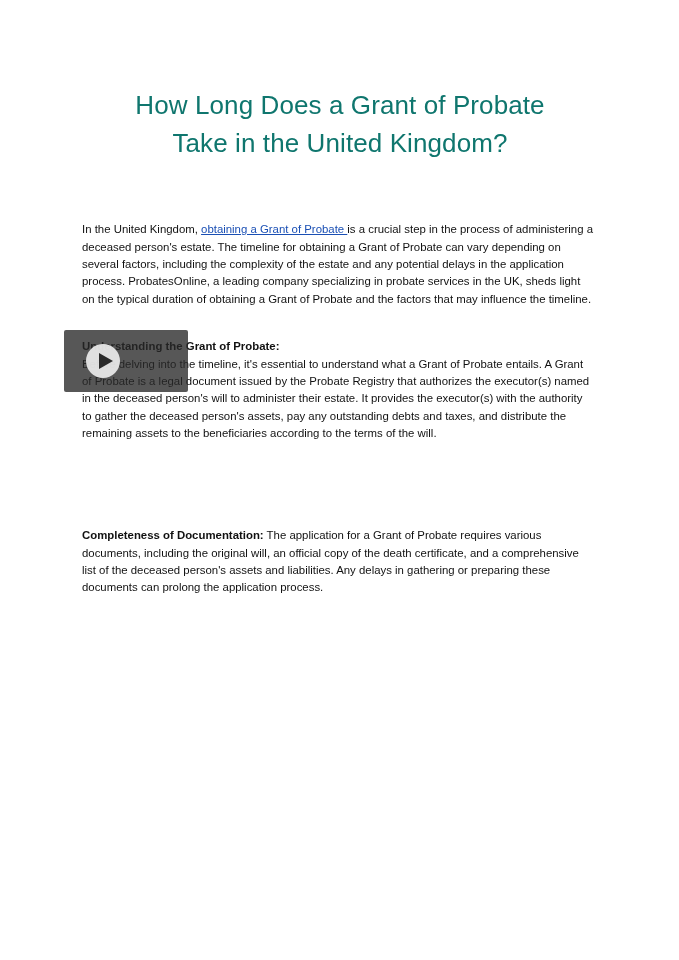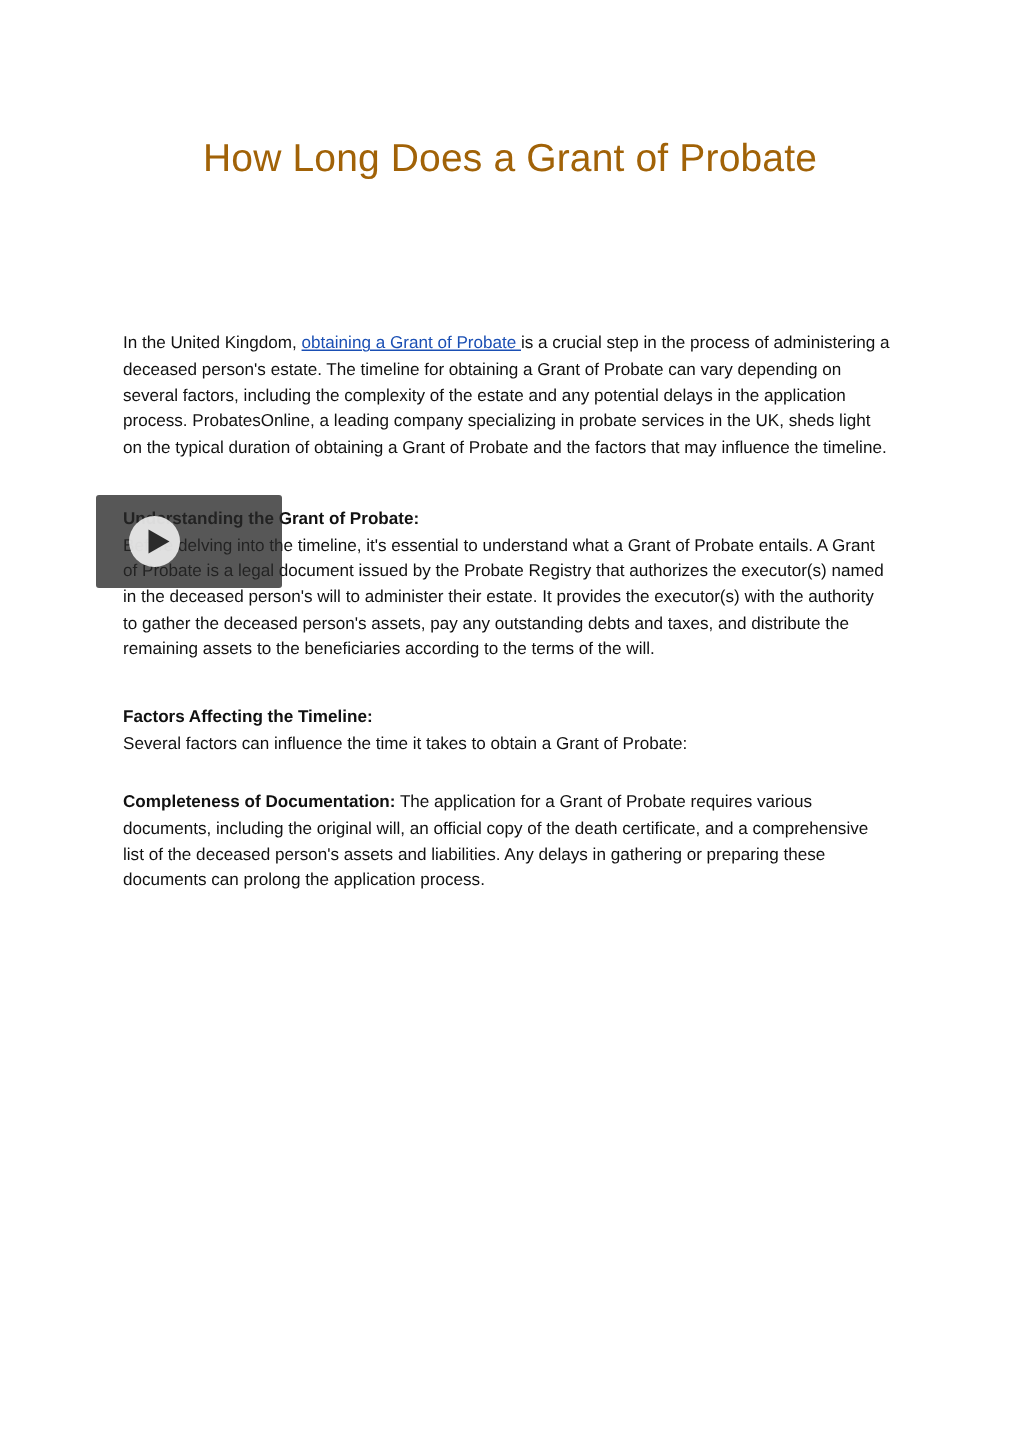--- a/index.html
+++ b/index.html
@@ -22,21 +22,21 @@
   .doc-title {
     position: absolute;
     left: 70px;
     top: 70px;
     width: 540px;
     text-align: center;
     font-size: 26px;
     line-height: 1.45;
     font-weight: normal;
     letter-spacing: 0.1px;
-    color: #a16207;
+    color: #0f766e;
   }
   .title-line {
     display: block;
   }
   .body-block {
     position: absolute;
     left: 82px;
     width: 512px;
     font-size: 11.4px;
     line-height: 1.52;
@@ -88,35 +88,32 @@
     border-bottom: 8px solid transparent;
   }
 </style>
 </head>
 <body>
 
 <div class="page">
 
   <h1 class="doc-title">
     <span class="title-line">How Long Does a Grant of Probate</span>
+    <span class="title-line">Take in the United Kingdom?</span>
   </h1>
 
   <p class="body-block para-1">
     <span>In the United Kingdom, </span><a class="doc-link" href="#">obtaining a Grant of Probate </a><span>is a crucial step in the process of administering a deceased person's estate. The timeline for obtaining a Grant of Probate can vary depending on several factors, including the complexity of the estate and any potential delays in the application process. ProbatesOnline, a leading company specializing in probate services in the UK, sheds light on the typical duration of obtaining a Grant of Probate and the factors that may influence the timeline.</span>
   </p>
 
   <p class="body-block para-2">
     <span class="heading-run">Understanding the Grant of Probate:</span><br>
     <span>Before delving into the timeline, it's essential to understand what a Grant of Probate entails. A Grant of Probate is a legal document issued by the Probate Registry that authorizes the executor(s) named in the deceased person's will to administer their estate. It provides the executor(s) with the authority to gather the deceased person's assets, pay any outstanding debts and taxes, and distribute the remaining assets to the beneficiaries according to the terms of the will.</span>
   </p>
 
-  <p class="body-block para-3">
-    <span class="heading-run">Factors Affecting the Timeline:</span><br>
-    <span>Several factors can influence the time it takes to obtain a Grant of Probate:</span>
-  </p>
 
   <p class="body-block para-4">
     <span class="lead-in">Completeness of Documentation:</span><span> The application for a Grant of Probate requires various documents, including the original will, an official copy of the death certificate, and a comprehensive list of the deceased person's assets and liabilities. Any delays in gathering or preparing these documents can prolong the application process.</span>
   </p>
 
   <div class="video-overlay">
     <div class="play-button">
       <div class="play-triangle"></div>
     </div>
   </div>

